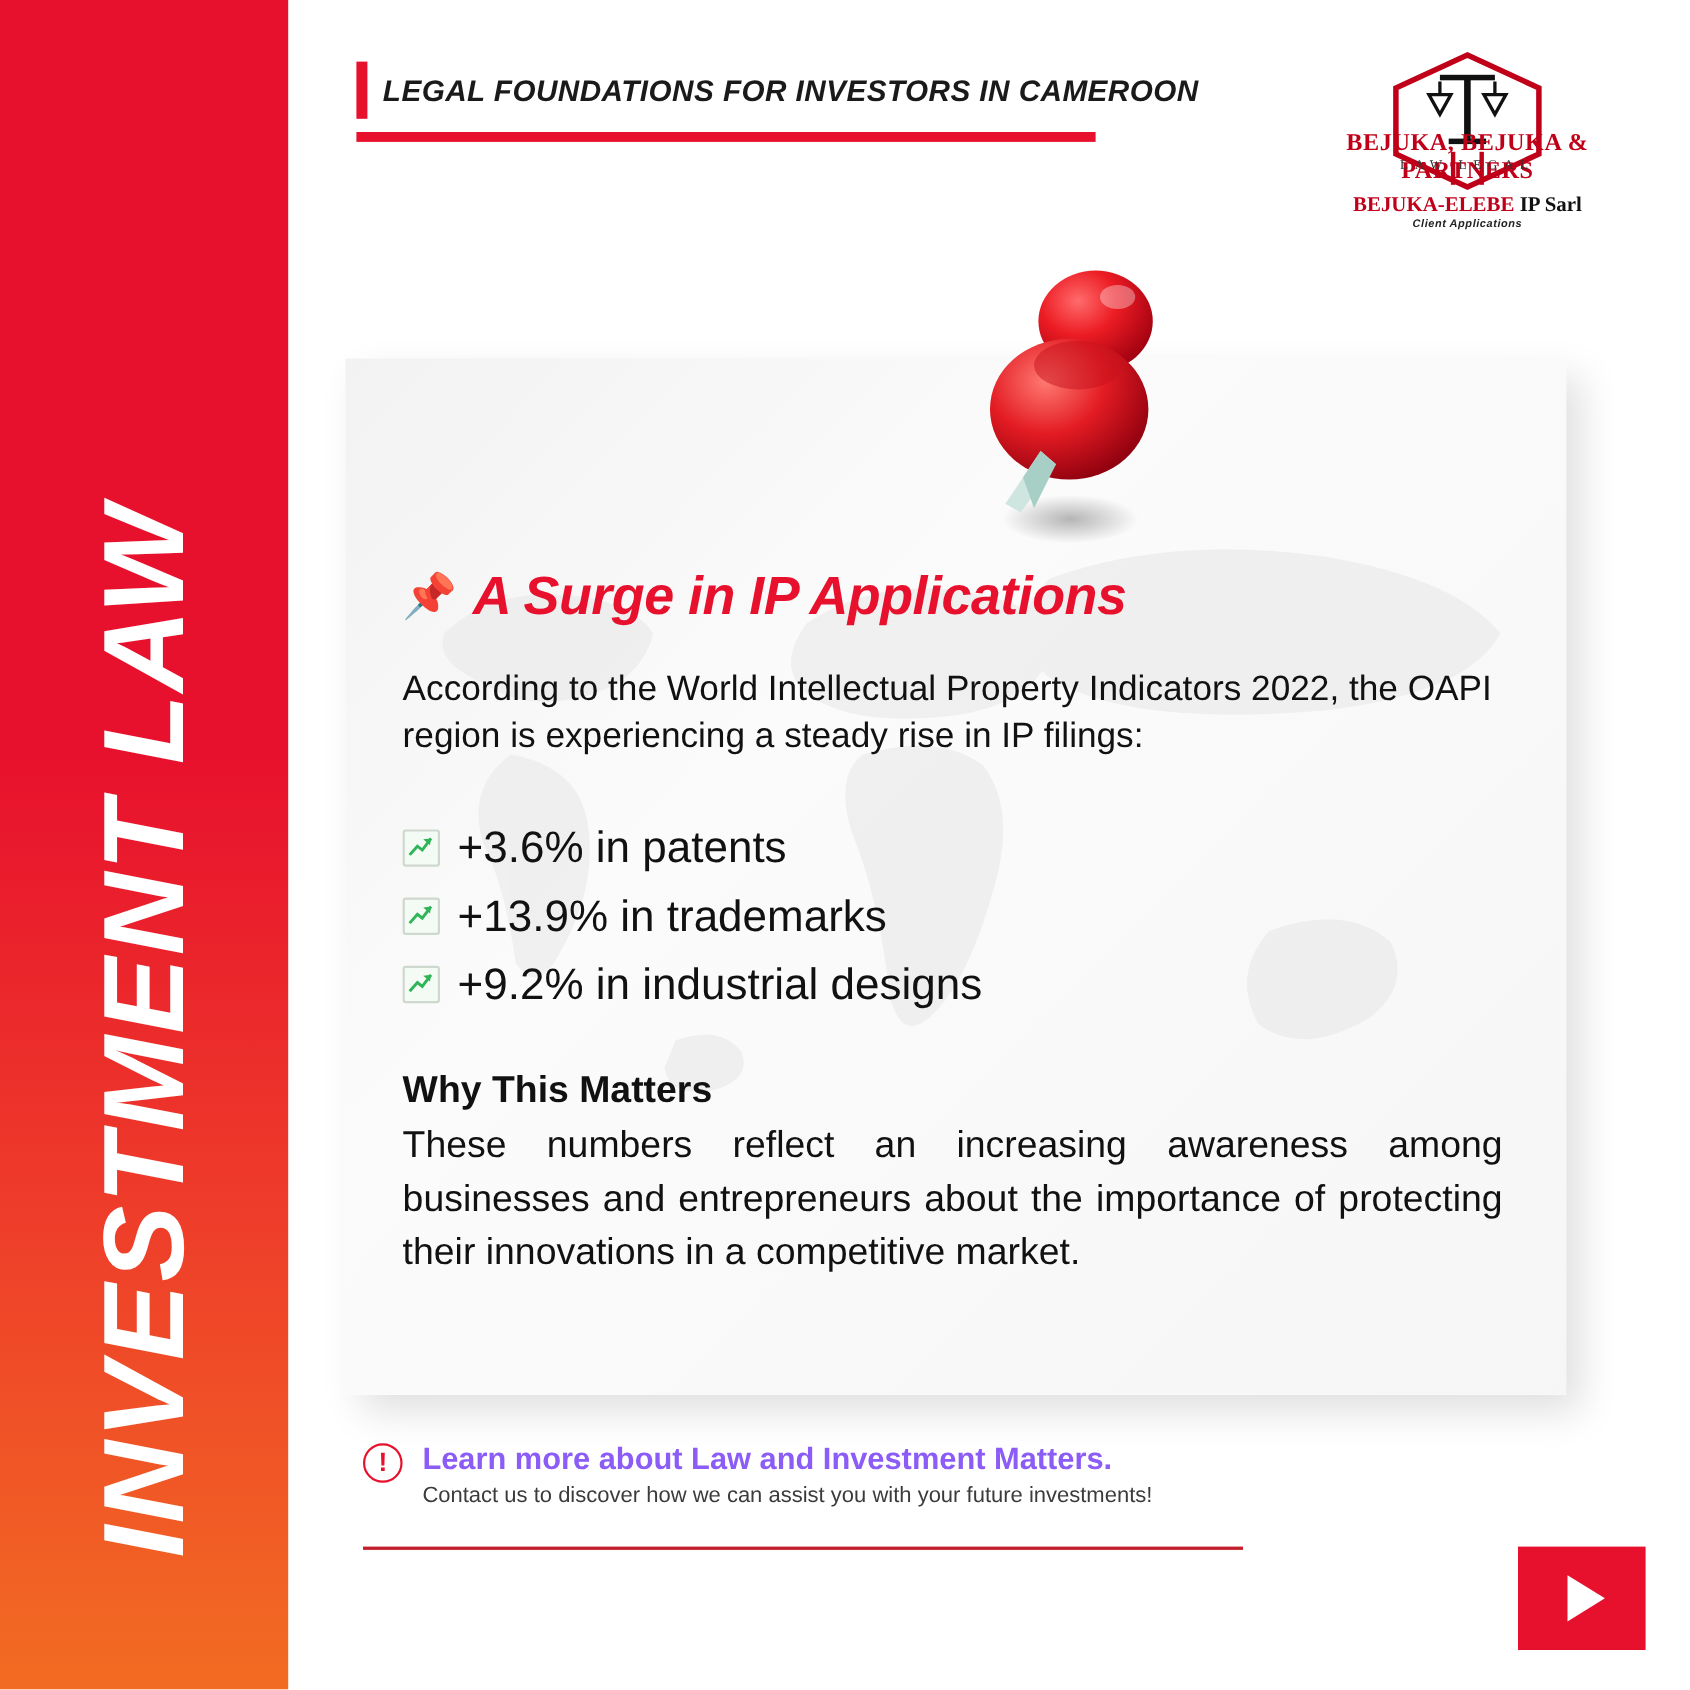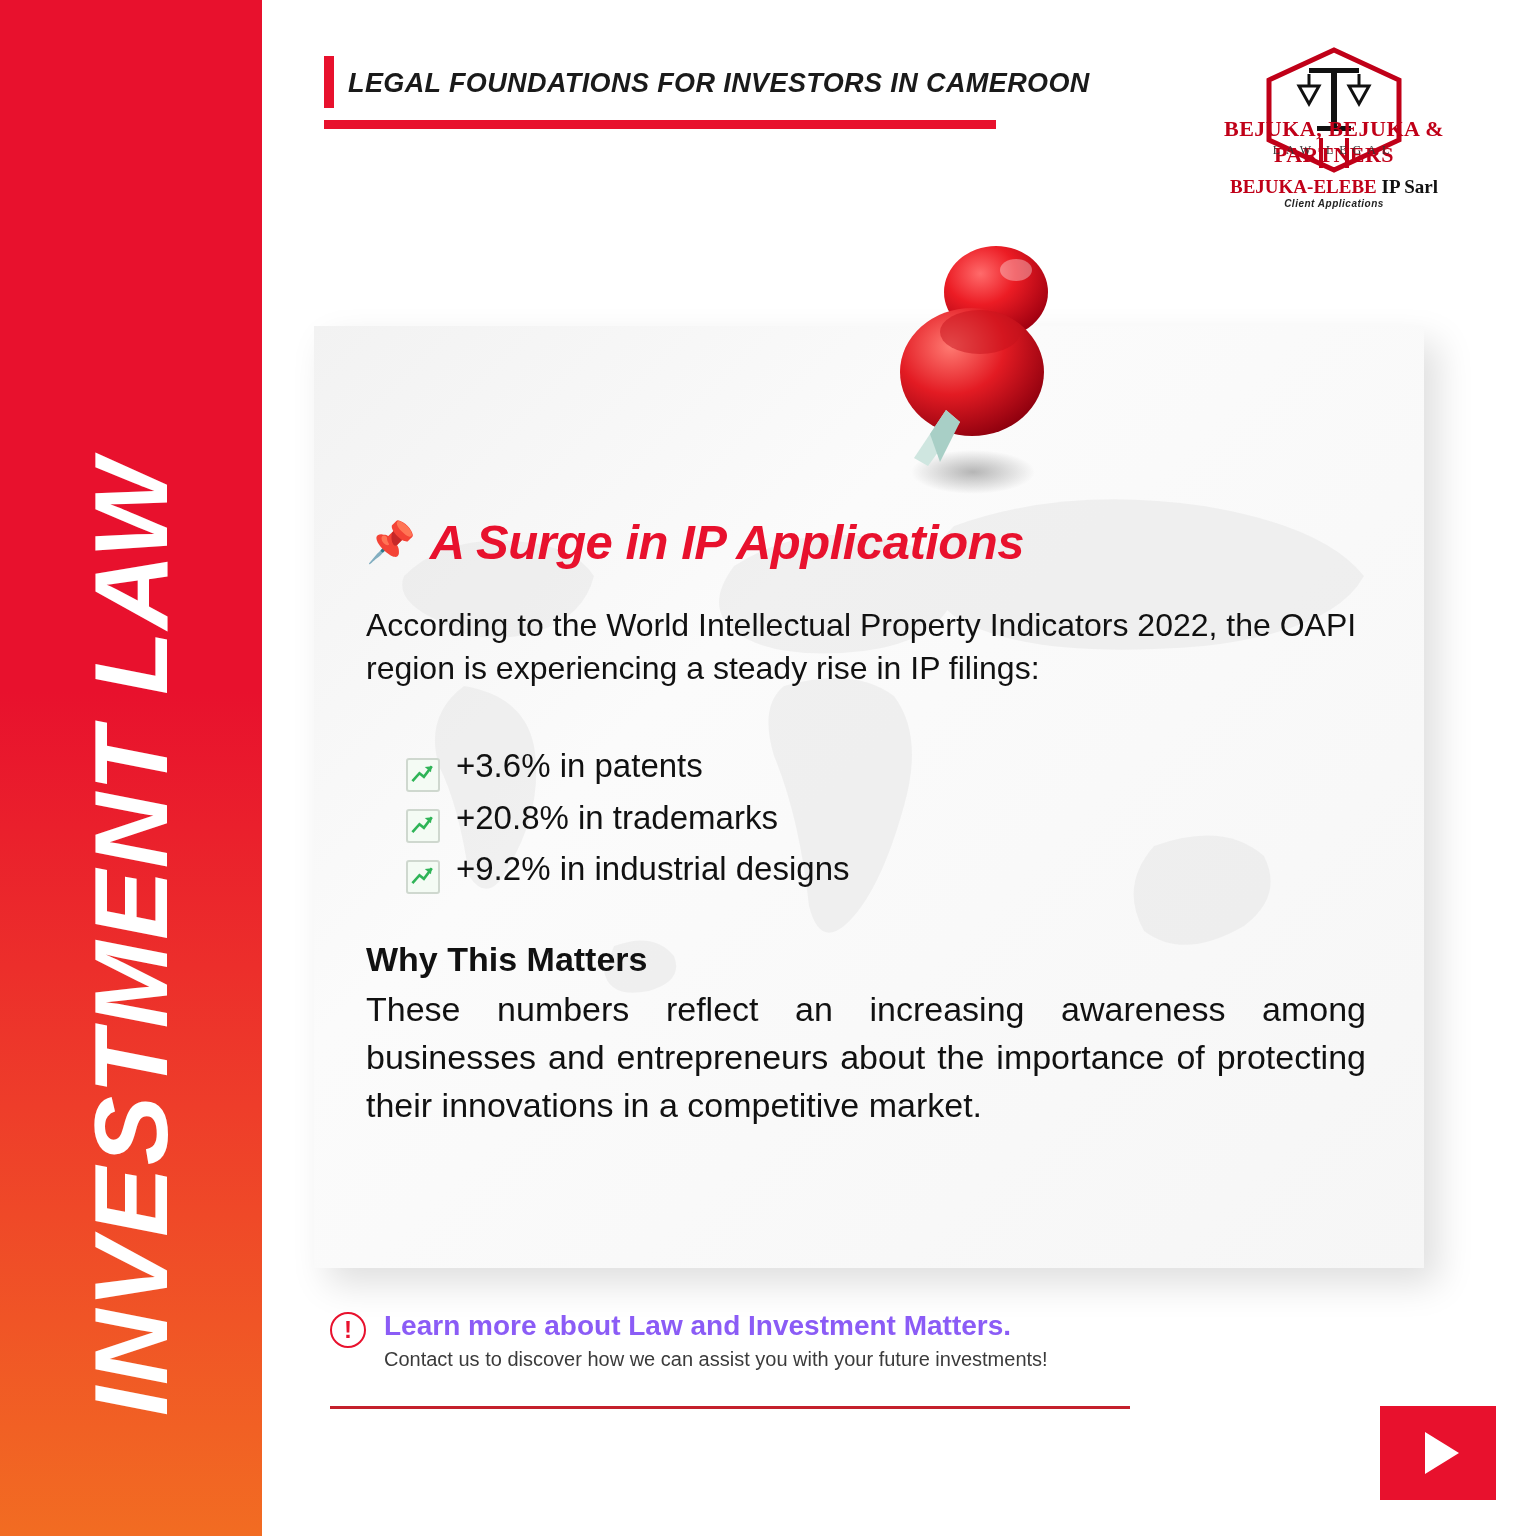--- a/index.html
+++ b/index.html
@@ -167,26 +167,25 @@
     font-size: 32px;
     line-height: 1.35;
     color: #111;
     width: 1000px;
     margin-bottom: 50px;
   }
 
   .bullets { margin-bottom: 46px; }
   .bullet {
     display: flex;
-    align-items: flex-end;
+    align-items: center;
     gap: 16px;
-    font-size: 33px;
+    font-size: 40px;
     color: #111;
     line-height: 1.55;
-    margin-left: 40px;
   }
   .bullet .chart-icon {
     width: 34px; height: 34px;
     flex: 0 0 34px;
     border: 2px solid #cfd8cf;
     background: #f4fbf4;
     border-radius: 3px;
     position: relative;
   }
 
@@ -344,21 +343,21 @@
           </span>
           <span>+3.6% in patents</span>
         </div>
         <div class="bullet">
           <span class="chart-icon">
             <svg viewBox="0 0 34 34" width="30" height="30" style="position:absolute;left:0;top:0">
               <polyline points="5,24 13,15 18,19 27,7" fill="none" stroke="#2fb457" stroke-width="3"></polyline>
               <polygon points="27,7 19,8 26,14" fill="#2fb457"></polygon>
             </svg>
           </span>
-          <span>+20.8% in trademarks</span>
+          <span>+13.9% in trademarks</span>
         </div>
         <div class="bullet">
           <span class="chart-icon">
             <svg viewBox="0 0 34 34" width="30" height="30" style="position:absolute;left:0;top:0">
               <polyline points="5,24 13,15 18,19 27,7" fill="none" stroke="#2fb457" stroke-width="3"></polyline>
               <polygon points="27,7 19,8 26,14" fill="#2fb457"></polygon>
             </svg>
           </span>
           <span>+9.2% in industrial designs</span>
         </div>

